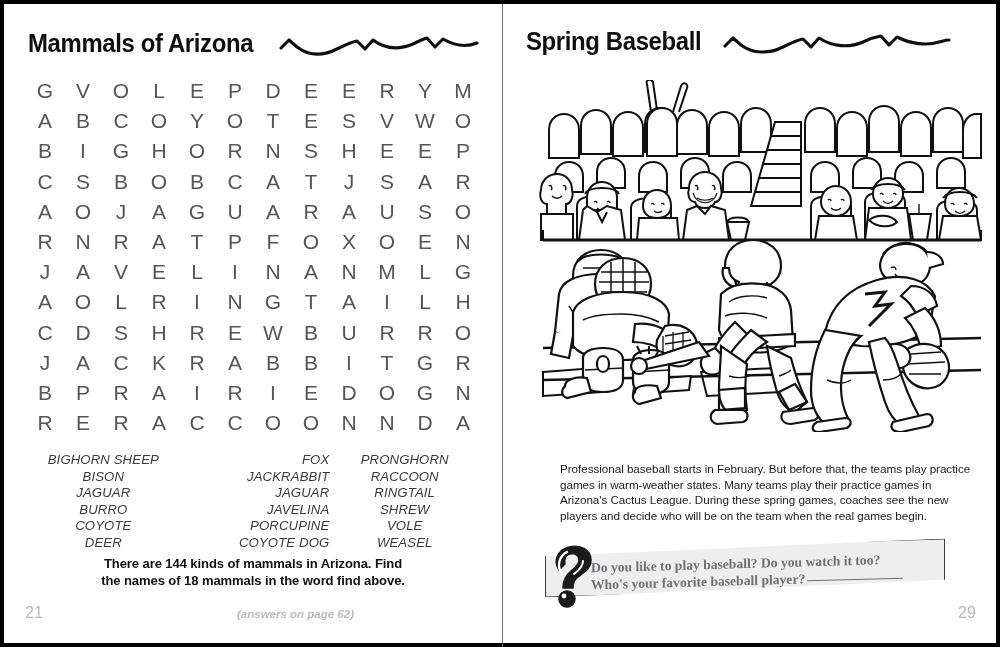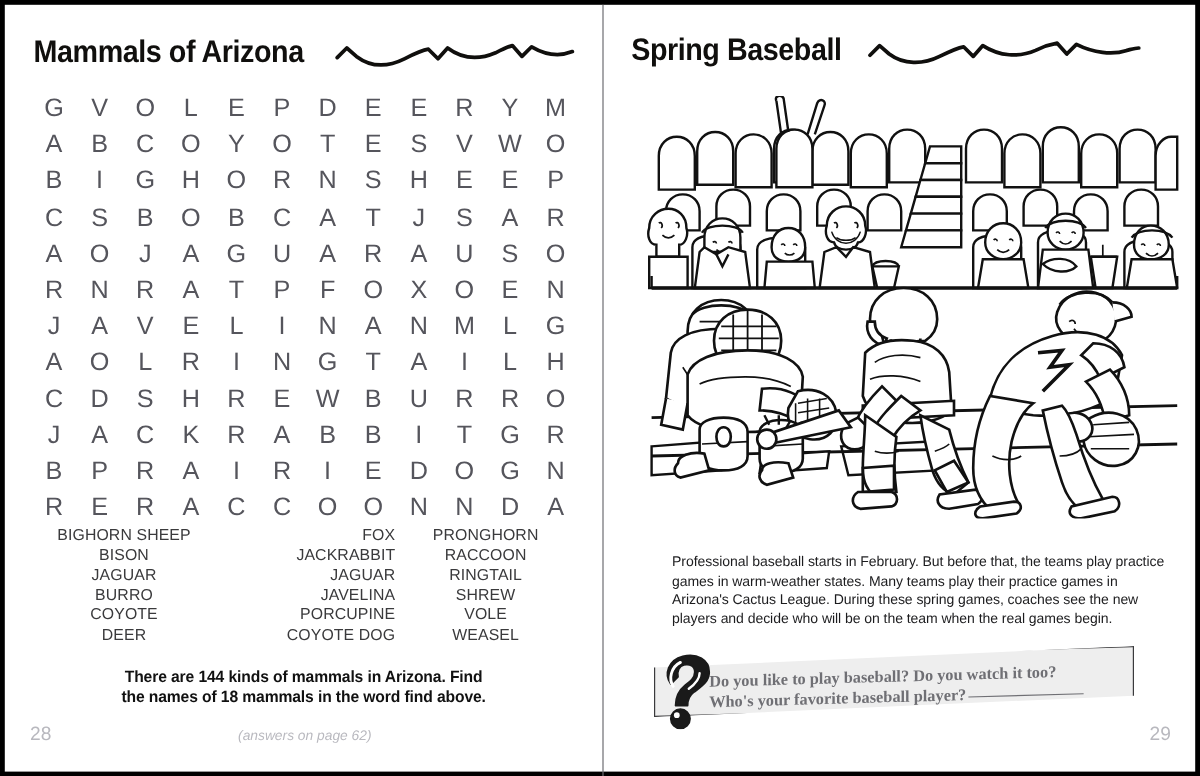--- a/index.html
+++ b/index.html
@@ -59,21 +59,21 @@
     position:absolute;text-align:center;
     font-weight:700;font-size:13.6px;line-height:17px;
     color:#111;letter-spacing:-.1px;
     transform:scaleX(.96);
   }
 
   
   .folio{position:absolute;color:#b8b8be;font-size:16px;}
   .answers{
     position:absolute;color:#b9b9bf;font-size:11.5px;
-    font-style:italic;text-align:center;width:200px;
+    font-style:italic;text-align:right;width:200px;font-weight:bold;
   }
 
   
   .bodytext{
     position:absolute;
     color:#1c1c1e;font-size:11.7px;line-height:15.6px;
     letter-spacing:-.05px;
   }
 
   
@@ -261,21 +261,21 @@
         <div class="cell">C</div>
         <div class="cell">C</div>
         <div class="cell">O</div>
         <div class="cell">O</div>
         <div class="cell">N</div>
         <div class="cell">N</div>
         <div class="cell">D</div>
         <div class="cell">A</div>
       </div>
 
-    <div class="wordlist" id="wordlist" style="left:24px;top:434px;width:452px;">
+    <div class="wordlist" id="wordlist" style="left:24px;top:448px;width:452px;font-style:italic;">
         <div class="wordcol" style="flex: 1 1 0%;">
           <div class="w">BIGHORN SHEEP</div>
           <div class="w">BISON</div>
           <div class="w">JAGUAR</div>
           <div class="w">BURRO</div>
           <div class="w">COYOTE</div>
           <div class="w">DEER</div>
         </div>
         <div class="wordcol" style="flex: 1 1 0%; text-align: right;">
           <div class="w">FOX</div>
@@ -293,21 +293,21 @@
           <div class="w">VOLE</div>
           <div class="w">WEASEL</div>
         </div>
       </div>
 
     <div class="instruction" style="left:49px;top:551px;width:400px;">
       <div>There are 144 kinds of mammals in Arizona. Find</div>
       <div>the names of 18 mammals in the word find above.</div>
     </div>
 
-    <div class="folio" style="left:21px;top:600px;">28</div>
+    <div class="folio" style="left:21px;top:600px;">21</div>
     <div class="answers" style="left:150px;top:604px;">(answers on page 62)</div>
   </div>
 
   <div class="page page-right">
 
     <div class="head" style="left:23px;top:22px;">
       <div class="head-title">Spring Baseball</div>
       <svg class="squiggle" width="228" height="26" viewBox="0 0 228 26">
         <path d="M2 17 L10 9 L18 16 C30 25 46 25 60 18 C68 14 74 11 80 10 L88 18 L96 9 C110 18 126 19 140 13 C146 10 152 8 158 7 L166 16 L174 8 C188 15 204 17 216 13 C220 12 223 11 226 11" fill="none" stroke="#100f0d" stroke-width="3.1" stroke-linecap="round" stroke-linejoin="round"></path>
       </svg>

